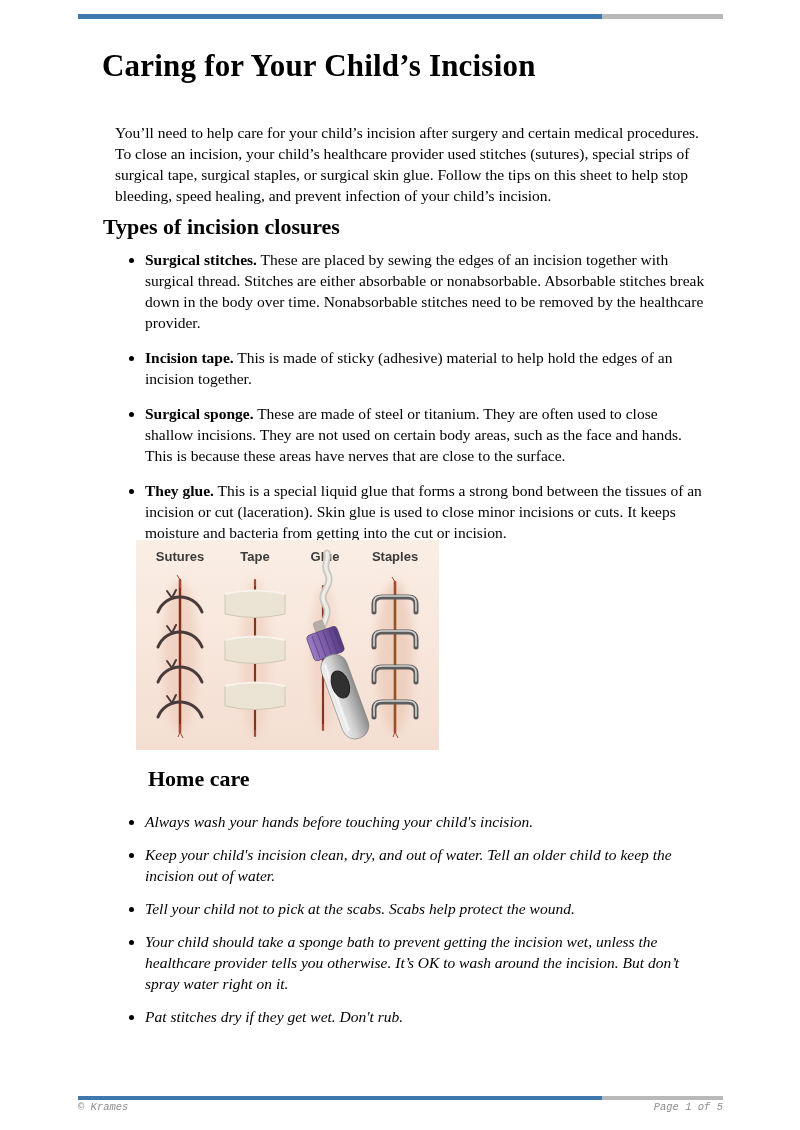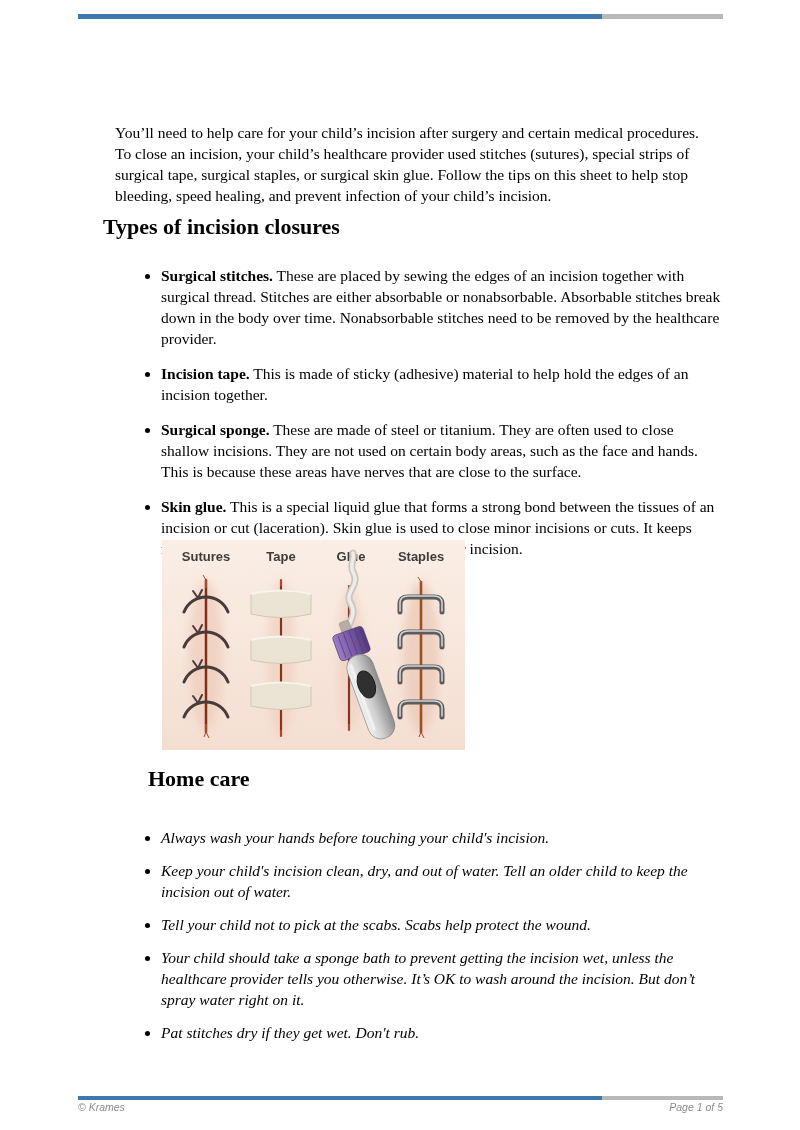--- a/index.html
+++ b/index.html
@@ -49,76 +49,77 @@
     left: 103px;
     font-size: 22px;
     font-weight: bold;
   }
   .types-heading { top: 214px; }
   .home-heading  { top: 766px; margin-left: 45px; }
 
   ul.doc-list {
     position: absolute;
     left: 103px;
-    margin: 16px;
+    margin: 0;
     width: 606px;
     padding-left: 42px;
     font-size: 15.5px;
     line-height: 21px;
     list-style-type: disc;
   }
   .types-list { top: 249px; }
   .types-list li { margin-bottom: 14px; }
   .home-list { top: 811px; font-style: italic; }
   .home-list li { margin-bottom: 12px; }
   .lead { font-weight: bold; }
 
   .figure {
     position: absolute;
-    left: 162px;
+    left: 136px;
     top: 540px;
     width: 286px;
     height: 210px;
   }
   .figure svg { display: block; }
 
   .footer-text {
     position: absolute;
     left: 78px;
     top: 1101px;
     width: 645px;
     display: flex;
     justify-content: space-between;
-    font-family: Liberation Sans, sans-serif;
+    font-family: Liberation Mono, monospace;
     font-style: italic;
     font-size: 10.5px;
     color: #8d8d8d;
     align-items: flex-end;
   }
 </style>
 </head>
 <body>
 
 <div class="page">
 
   <div class="top-bar">
     <div class="bar-blue"></div>
     <div class="bar-gray"></div>
   </div>
 
+  <h1 class="doc-title">Caring for Your Child’s Incision</h1>
 
   <p class="intro">You’ll need to help care for your child’s incision after surgery and certain medical procedures. To close an incision, your child’s healthcare provider used stitches (sutures), special strips of surgical tape, surgical staples, or surgical skin glue. Follow the tips on this sheet to help stop bleeding, speed healing, and prevent infection of your child’s incision.</p>
 
   <h2 class="h2 types-heading">Types of incision closures</h2>
 
   <ul class="doc-list types-list">
     <li><span class="lead">Surgical stitches.</span> <span>These are placed by sewing the edges of an incision together with surgical thread. Stitches are either absorbable or nonabsorbable. Absorbable stitches break down in the body over time. Nonabsorbable stitches need to be removed by the healthcare provider.</span></li>
     <li><span class="lead">Incision tape.</span> <span>This is made of sticky (adhesive) material to help hold the edges of an incision together.</span></li>
     <li><span class="lead">Surgical sponge.</span> <span>These are made of steel or titanium. They are often used to close shallow incisions. They are not used on certain body areas, such as the face and hands. This is because these areas have nerves that are close to the surface.</span></li>
-    <li><span class="lead">Skin glue.</span> <span>This is a special liquid glue that forms a strong bond between the tissues of an incision or cut (laceration). Skin glue is used to close minor incisions or cuts. It keeps moisture and bacteria from getting into the cut or incision.</span></li>
+    <li><span class="lead">They glue.</span> <span>This is a special liquid glue that forms a strong bond between the tissues of an incision or cut (laceration). Skin glue is used to close minor incisions or cuts. It keeps moisture and bacteria from getting into the cut or incision.</span></li>
   </ul>
 
   <div class="figure">
     <svg width="303" height="210" viewBox="0 0 303 210" xmlns="http://www.w3.org/2000/svg">
       <defs>
         <linearGradient id="skinGrad" x1="0" y1="0" x2="0" y2="1">
           <stop offset="0" stop-color="#faeee5"></stop>
           <stop offset="0.6" stop-color="#f7e5da"></stop>
           <stop offset="1" stop-color="#f4ded2"></stop>
         </linearGradient>

